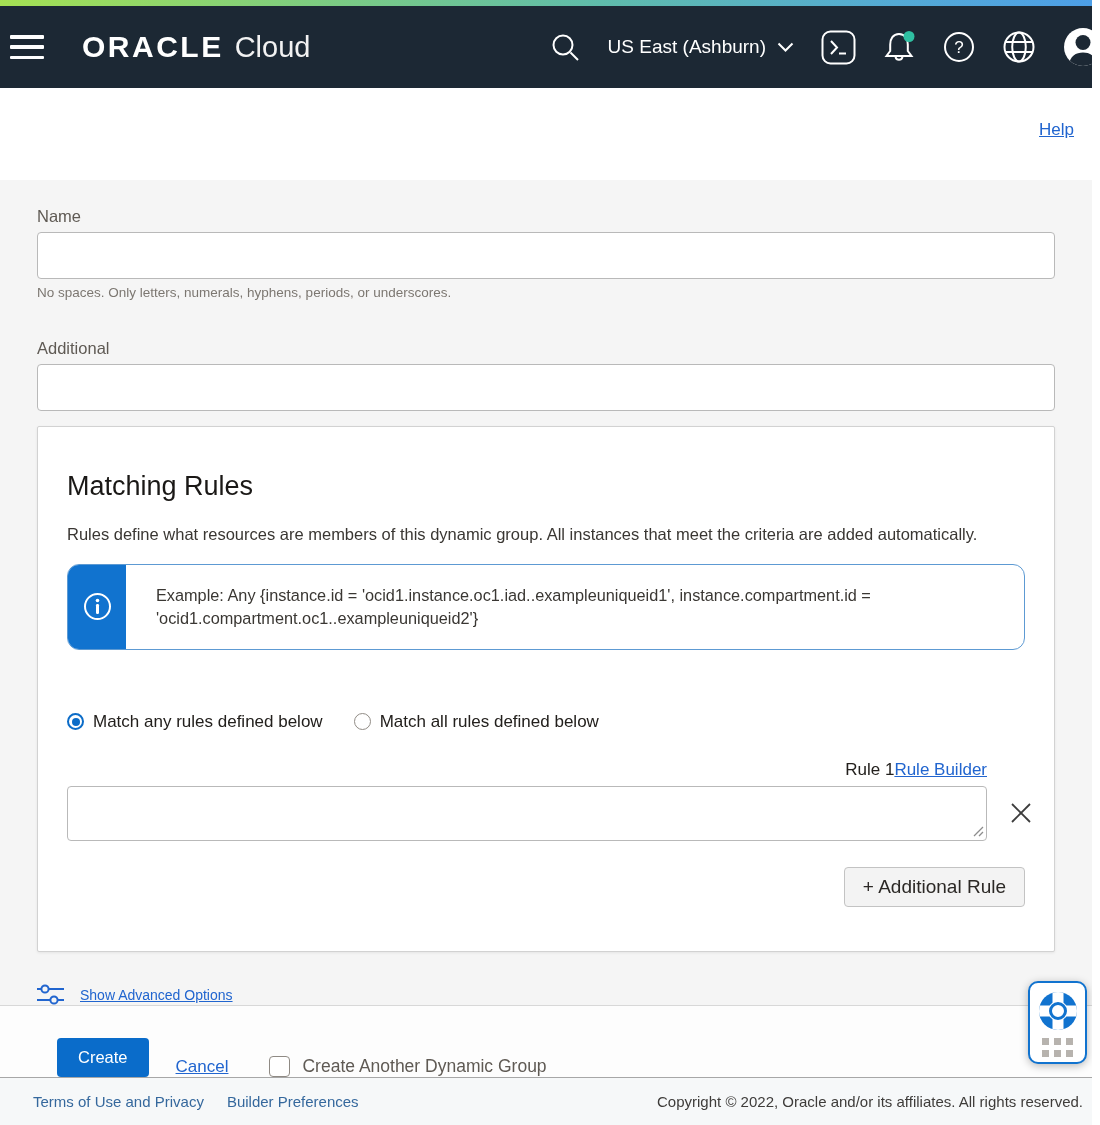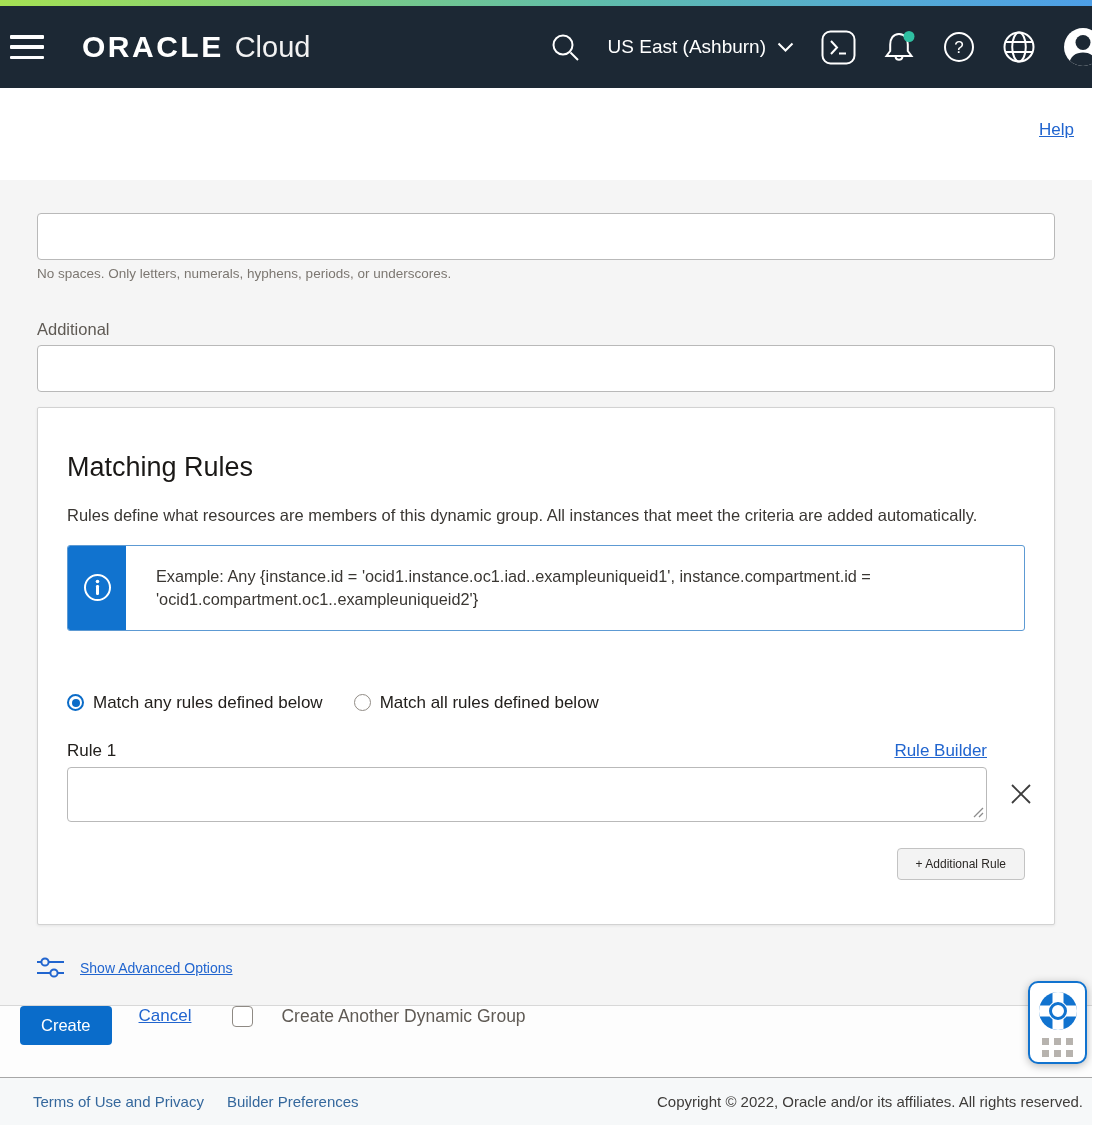--- a/index.html
+++ b/index.html
@@ -36,51 +36,51 @@
   .name-block { padding-top:27px; }
   .name-block .text-input { margin-top:6px; }
   .helper { margin-top:6px; font-size:13.5px; color:#7c7771; }
   .desc-block { margin-top:39px; }
   .desc-block .text-input { margin-top:6px; }
 
   .card { margin-top:15px; background:#fff; border:1px solid #d2d2d2; border-radius:2px; box-shadow:0 1px 3px rgba(0,0,0,.07);
           padding:44px 29px; }
   .card h2 { font-size:27px; font-weight:400; color:#1a1816; }
   .intro { margin-top:22px; font-size:16.5px; line-height:1.33; color:#3a3733; max-width:965px; }
-  .info-banner { margin-top:18px; display:flex; border:1px solid #5d9ad3; border-radius:3px; background:#fff; min-height:86px; overflow:hidden; }
+  .info-banner { margin-top:18px; display:flex; border:1px solid #5d9ad3; border-radius:12px; background:#fff; min-height:86px; overflow:hidden; }
   .info-block { width:58px; background:#1173cf; display:flex; align-items:center; justify-content:center; flex:0 0 58px; }
   .info-text { display:flex; align-items:center; font-size:16.3px; color:#3a3733; line-height:1.4; padding:12px 95px 12px 30px; }
   .radio-row { margin-top:22px; display:flex; align-items:center; gap:31px; }
   .radio-opt { display:flex; align-items:center; gap:9px; cursor:pointer;margin-top:40px; }
   .radio { width:17px; height:17px; border-radius:50%; position:relative; flex:0 0 17px; }
   .radio.selected { border:2px solid #0b6cc8; background:#fff; }
   .radio.selected::after { content:""; position:absolute; inset:2.5px; border-radius:50%; background:#0b6cc8; }
   .radio.unselected { border:1.5px solid #918c86; background:#fff; }
   .radio-label { font-size:17px; color:#23201d; }
 
-  .rule-header { margin-top:28px; width:920px; display:flex; justify-content:space-between; align-items:flex-end; }
+  .rule-header { margin-top:28px; width:920px; display:flex; justify-content:flex-end; align-items:flex-end; }
   .rule-label { font-size:17px; color:#23201d; }
   .rule-builder { font-size:17px; color:#2165cf; text-decoration:underline; cursor:pointer; }
   .rule-row { margin-top:6px; display:flex; align-items:center; }
   .ta-wrap { position:relative; width:920px; }
   .rule-textarea { width:920px; height:55px; border:1px solid #b9b9b9; border-radius:4px; resize:none; outline:none; font-size:15px; padding:6px 10px; font-family:"Liberation Sans", sans-serif; display:block; }
   .grip { position:absolute; right:3px; bottom:4px; }
   .remove-rule { margin-left:21px; cursor:pointer; display:flex; }
   .add-rule-row { margin-top:26px; display:flex; justify-content:flex-end; }
-  .add-rule-btn { font-size:12px; color:#2b2825; background:#f3f3f3; border:1px solid #c3c3c3; border-radius:4px; padding:8px 18px; cursor:pointer; font-family:"Liberation Sans", sans-serif; }
+  .add-rule-btn { font-size:19px; color:#2b2825; background:#f3f3f3; border:1px solid #c3c3c3; border-radius:4px; padding:8px 18px; cursor:pointer; font-family:"Liberation Sans", sans-serif; }
 
   .advanced-row { margin-top:31px; display:flex; align-items:center; gap:16px; }
   .advanced-link { font-size:14px; color:#2165cf; text-decoration:underline; cursor:pointer; }
 
   
-  .action-bar { height:72px; background:#fdfdfd; border-top:1px solid #d8d8d8; display:flex; align-items:flex-start; padding:0 20px; }
+  .action-bar { height:72px; background:#fdfdfd; border-top:1px solid #d8d8d8; display:flex; align-items:flex-end; padding:0 57px; }
   .create-btn { background:#0a6cca; color:#fff; font-size:16.5px; border:none; border-radius:4px; padding:10px 21px; cursor:pointer; font-family:"Liberation Sans", sans-serif; }
   .cancel-link { margin-left:27px; font-size:17px; color:#2165cf; text-decoration:underline; cursor:pointer; }
   .checkbox { margin-left:41px; width:21px; height:21px; border:1.5px solid #8f8a84; border-radius:4px; background:#fff; cursor:pointer; flex:0 0 21px; }
-  .checkbox-label { margin-left:28px; font-size:17.5px; color:#5f5a54; }
+  .checkbox-label { margin-left:12px; font-size:17.5px; color:#5f5a54; }
 
   
   .pagefooter { height:48px; background:#f6f8f9; border-top:1px solid #a7a7a7; display:flex; align-items:center; padding:0 9px 0 33px; font-size:15px; }
   .footer-link { color:#35689d; text-decoration:none; cursor:pointer; }
   .footer-link + .footer-link { margin-left:23px; }
   .copyright { margin-left:auto; color:#3e3c3a; }
 
   
   .help-widget { position:absolute; right:5px; top:981px; width:59px; height:83px; background:#fff; border:2px solid #1173cf; border-radius:10px;
                  box-shadow:0 2px 8px rgba(0,0,0,.28); display:flex; flex-direction:column; align-items:center; padding-top:7px; cursor:pointer; }
@@ -162,20 +162,21 @@
     </div>
   </header>
 
   <section class="title-row">
     <a class="help-link">Help</a>
   </section>
 
   <main class="content">
 
     <div class="name-block">
+      <div class="field-label">Name</div>
       <input class="text-input" type="text" value="" style="">
       <div class="helper">No spaces. Only letters, numerals, hyphens, periods, or underscores.</div>
     </div>
 
     <div class="desc-block">
       <div class="field-label">Additional</div>
       <input class="text-input" type="text" value="" style="">
     </div>
 
     <div class="card">

